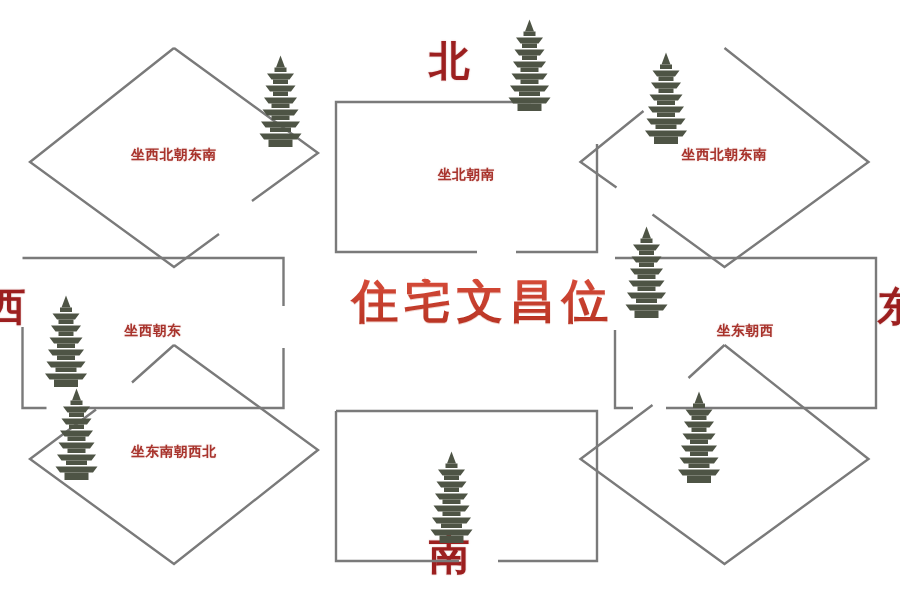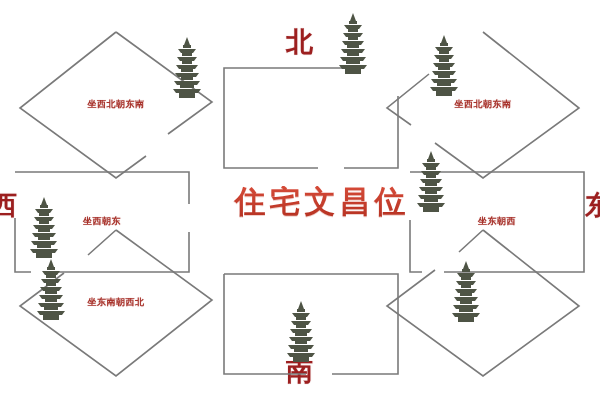--- a/index.html
+++ b/index.html
@@ -124,20 +124,21 @@
           <rect x="11" y="33" width="12" height="3"></rect>
           <path d="M5 37 L29 37 L26 41 L8 41 Z"></path>
           <rect x="11" y="41" width="12" height="3"></rect>
           <path d="M4 45 L30 45 L27 49 L7 49 Z"></path>
           <rect x="10" y="49" width="14" height="3"></rect>
           <path d="M3 53 L31 53 L28 57 L6 57 Z"></path>
           <rect x="9" y="57" width="16" height="5"></rect>
         </g>
       </svg>
     </div>
+    <div class="lbl">坐北朝南</div>
   </div>
 
   <div class="cell diamond" id="cell-ne">
     <div class="shape">
       <svg viewBox="0 0 196 150" preserveAspectRatio="none">
         <path d="M 98 2 L 194 78 L 98 148 L 50 113 M 26 95 L 2 78 L 44 44" fill="none" stroke="#7a7a7a" stroke-width="1.6"></path>
       </svg>
     </div>
     <div class="pagoda" style="left:42px;top:4px;">
       <svg width="34" height="64" viewBox="0 0 34 64">

